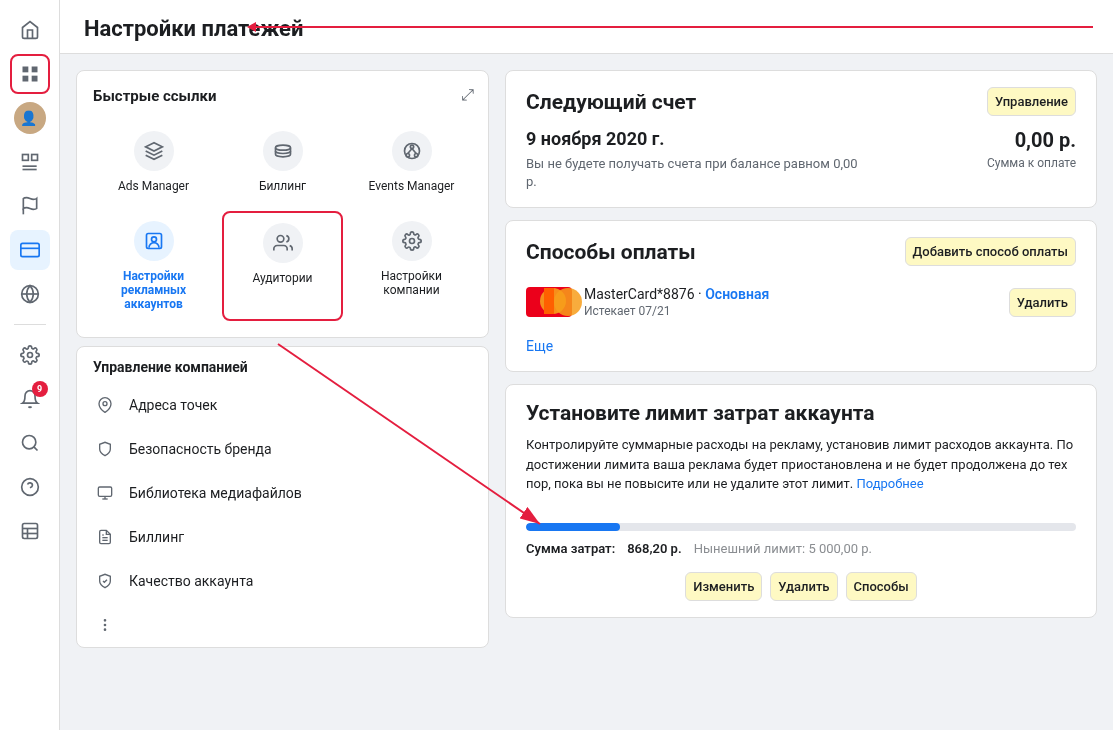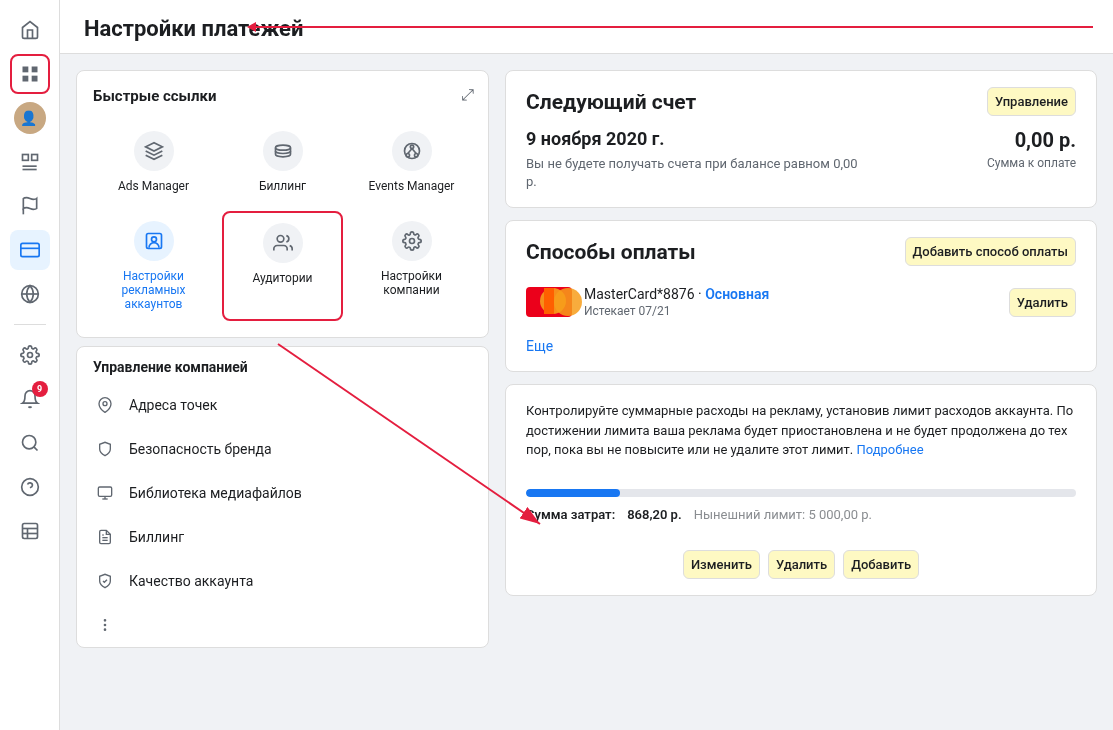--- a/index.html
+++ b/index.html
@@ -255,21 +255,21 @@
     .payment-primary { color: #1877f2; font-weight: 600; }
     .payment-expiry { font-size: 12px; color: #606770; margin-top: 2px; }
     .payment-actions { display: flex; gap: 8px; }
 
     .more-link { color: #1877f2; font-size: 14px; cursor: pointer; margin-top: 4px; display: inline-block; }
 
     .spend-limit-content { font-size: 13px; color: #1c1e21; line-height: 1.5; margin-bottom: 29px; }
     .learn-more-link { color: #1877f2; cursor: pointer; }
     .progress-bar-container { height: 8px; background: #e4e6eb; border-radius: 4px; margin: 10px 0; overflow: hidden; }
     .progress-bar-fill { height: 100%; background: #1877f2; border-radius: 4px; }
-    .spend-info-row { display: flex; align-items: center; gap: 12px; font-size: 13px; margin-bottom: 28px; }
+    .spend-info-row { display: flex; align-items: center; gap: 12px; font-size: 13px; margin-bottom: 16px; }
     .spend-amount { color: #1c1e21; font-weight: 600; }
     .spend-limit { color: #8a8d91; }
     .limit-actions { display: flex; gap: 8px; justify-content: center; }
   </style>
 </head>
 <body>
 
 <div class="left-sidebar">
   <div class="sidebar-icon">
     <svg width="20" height="20" viewBox="0 0 24 24" fill="none" stroke="currentColor" stroke-width="2">
@@ -408,21 +408,21 @@
           </div>
 
           <div class="quick-link-item active-highlight">
             <div class="icon-circle blue-bg">
               <svg width="20" height="20" viewBox="0 0 24 24" fill="none" stroke="#1877f2" stroke-width="2">
                   <rect x="3" y="3" width="18" height="18" rx="2"></rect>
                   <circle cx="12" cy="10" r="3"></circle>
                   <path d="M6 20c0-3.31 2.69-6 6-6s6 2.69 6 6"></path>
                 </svg>
             </div>
-            <span style="color:#1877f2;font-weight:400;">Настройки рекламных аккаунтов</span>
+            <span style="color:#1877f2;font-weight:700;">Настройки рекламных аккаунтов</span>
           </div>
 
           <div class="quick-link-item bordered">
             <div class="icon-circle">
               <svg width="20" height="20" viewBox="0 0 24 24" fill="none" stroke="currentColor" stroke-width="2">
                   <path d="M17 21v-2a4 4 0 0 0-4-4H5a4 4 0 0 0-4 4v2"></path>
                   <circle cx="9" cy="7" r="4"></circle>
                   <path d="M23 21v-2a4 4 0 0 0-3-3.87"></path>
                   <path d="M16 3.13a4 4 0 0 1 0 7.75"></path>
                 </svg>
@@ -544,36 +544,37 @@
           <div class="payment-actions">
             <button class="btn">Удалить</button>
           </div>
         </div>
         <div style="margin-top:8px;">
           <span class="more-link">Еще</span>
         </div>
       </div>
 
       <div class="info-card">
+        <div class="card-section-title" style="margin-bottom:10px;">Установите лимит затрат аккаунта</div>
         <div class="spend-limit-content">
           <span>Контролируйте суммарные расходы на рекламу, установив лимит расходов аккаунта. По достижении лимита ваша реклама будет приостановлена и не будет продолжена до тех пор, пока вы не повысите или не удалите этот лимит.</span>
           <span> </span><span class="learn-more-link">Подробнее</span>
         </div>
         <div class="progress-bar-container">
           <div class="progress-bar-fill" style="width: 17%;"></div>
         </div>
         <div class="spend-info-row">
           <span class="spend-amount">Сумма затрат:</span>
           <span class="spend-amount">868,20 р.</span>
           <span class="spend-limit">Нынешний лимит: 5 000,00 р.</span>
         </div>
         <div class="limit-actions">
           <button class="btn">Изменить</button>
           <button class="btn">Удалить</button>
-          <button class="btn">Добавить</button>
+          <button class="btn">Способы</button>
         </div>
       </div>
     </div>
 
     <svg style="position:absolute;top:0;left:0;width:100%;height:100%;pointer-events:none;overflow:visible;">
       <defs>
         <marker id="arrowhead" markerWidth="10" markerHeight="7" refX="10" refY="3.5" orient="auto">
           <polygon points="0 0, 10 3.5, 0 7" fill="#e41e3f"></polygon>
         </marker>
       </defs>

